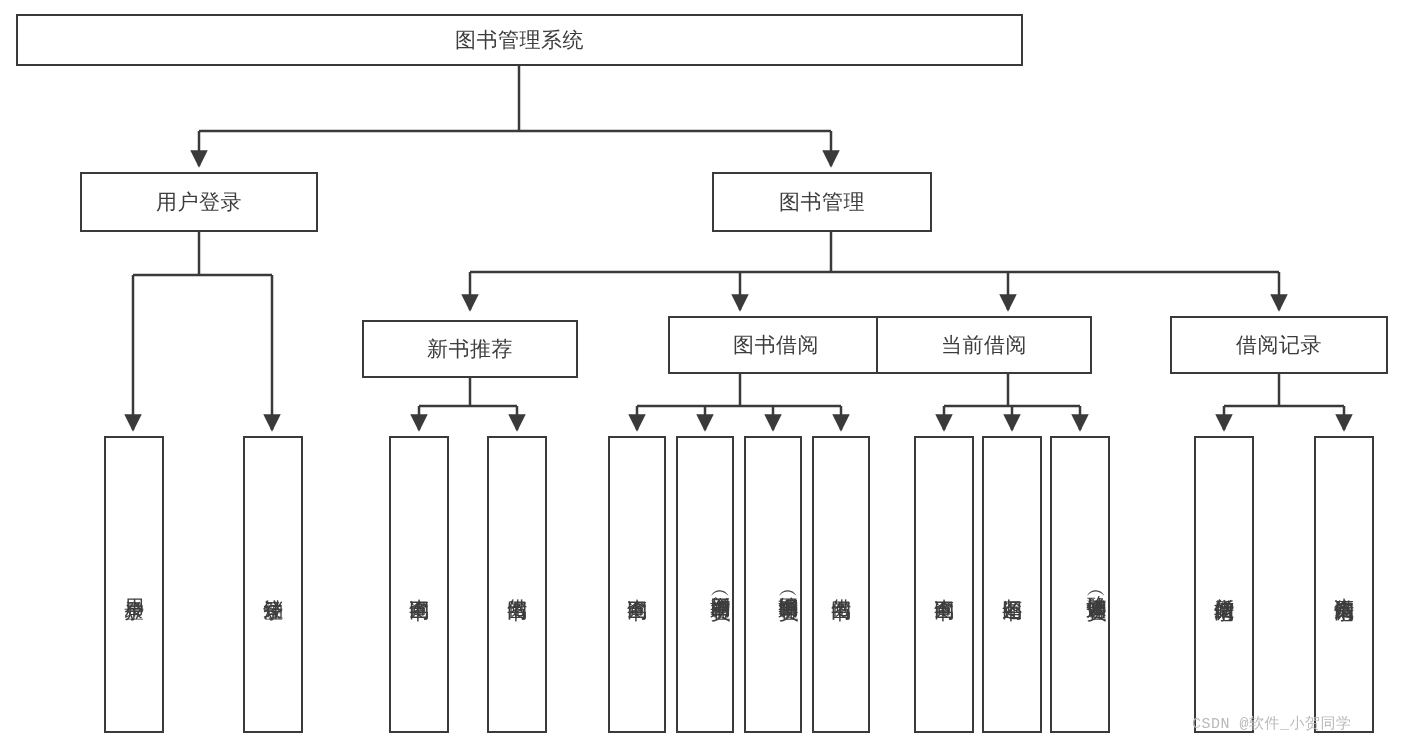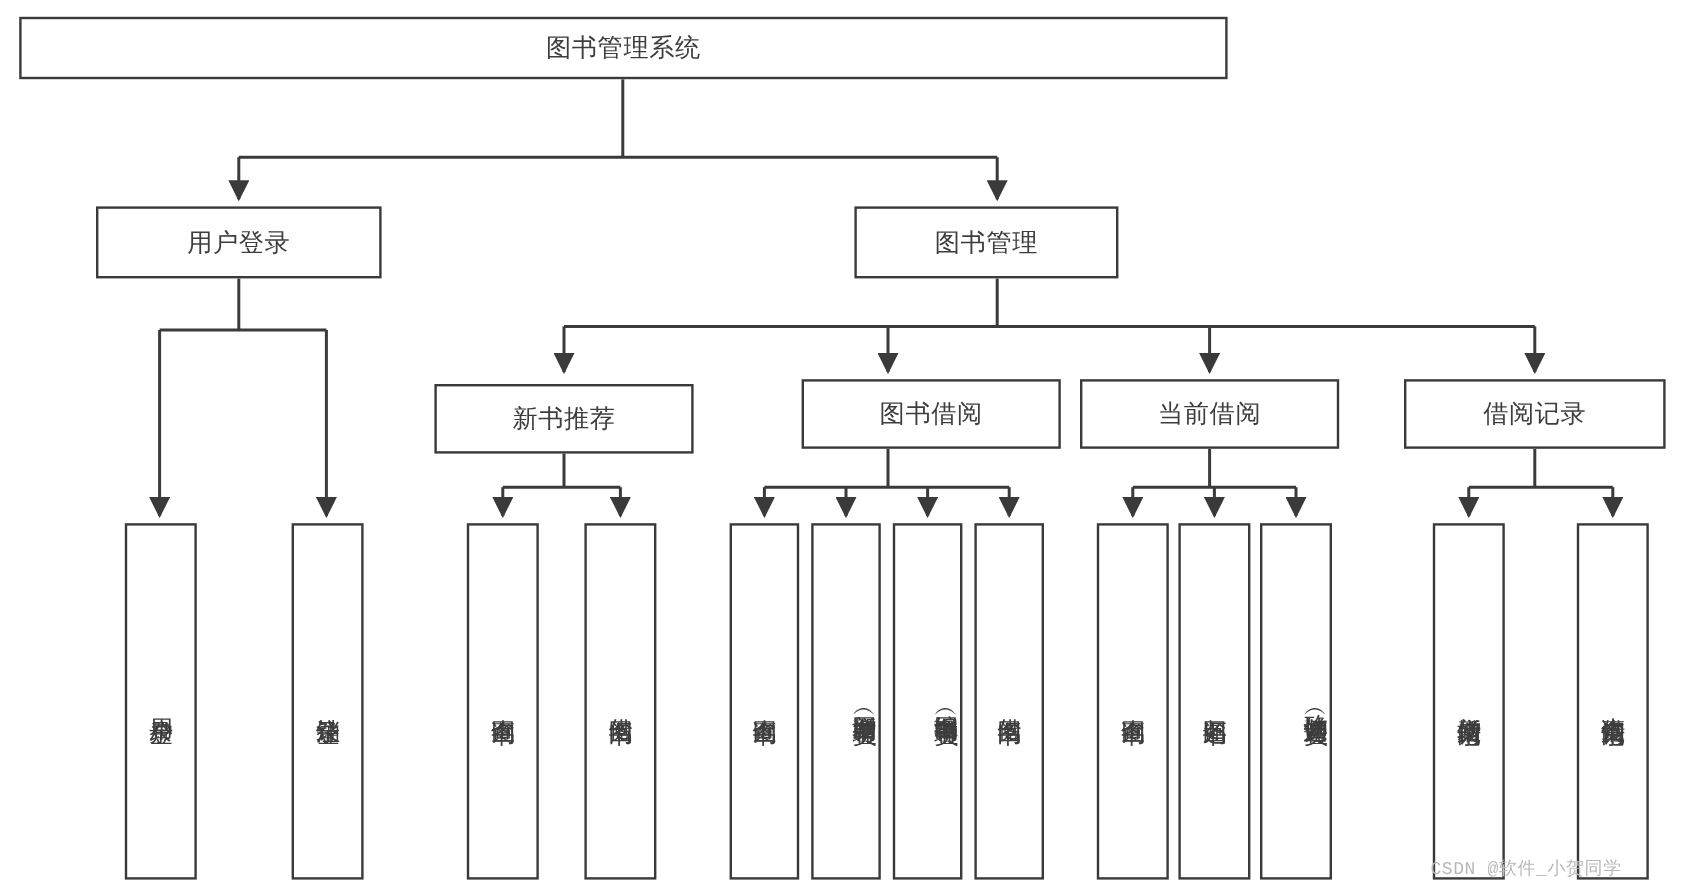--- a/index.html
+++ b/index.html
@@ -125,21 +125,21 @@
   <div class="node horiz" style="left:712px; top:172px; width:220px; height:60px;">
     <span>图书管理</span>
   </div>
 
   <div class="node horiz" style="left:362px; top:320px; width:216px; height:58px;">
     <span>新书推荐</span>
   </div>
   <div class="node horiz" style="left:668px; top:316px; width:216px; height:58px;">
     <span>图书借阅</span>
   </div>
-  <div class="node horiz" style="left:900px; top:316px; width:216px; height:58px;">
+  <div class="node horiz" style="left:876px; top:316px; width:216px; height:58px;">
     <span>当前借阅</span>
   </div>
   <div class="node horiz" style="left:1170px; top:316px; width:218px; height:58px;">
     <span>借阅记录</span>
   </div>
 
   <div class="node vert mid" style="left:104px; top:436px; width:60px; height:297px;">
     <span>用户登录</span>
   </div>
   <div class="node vert mid" style="left:243px; top:436px; width:60px; height:297px;">

